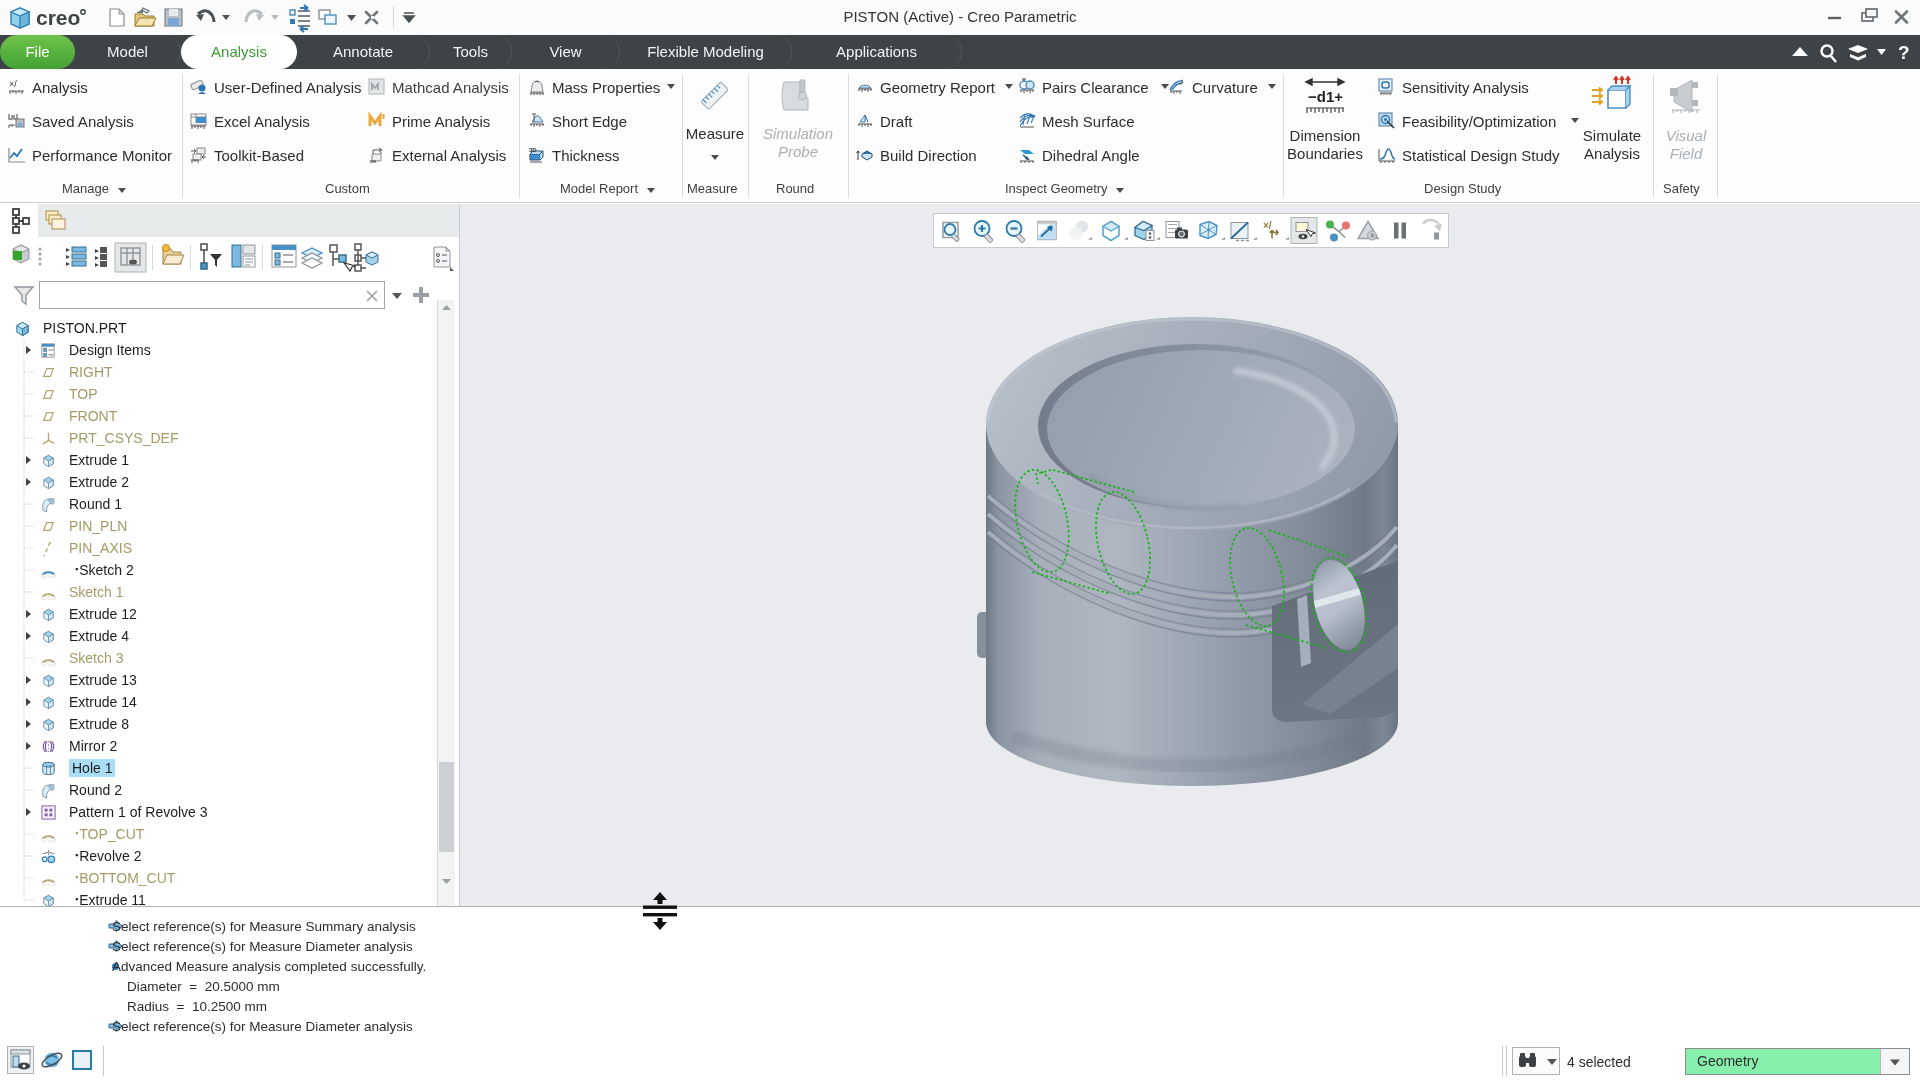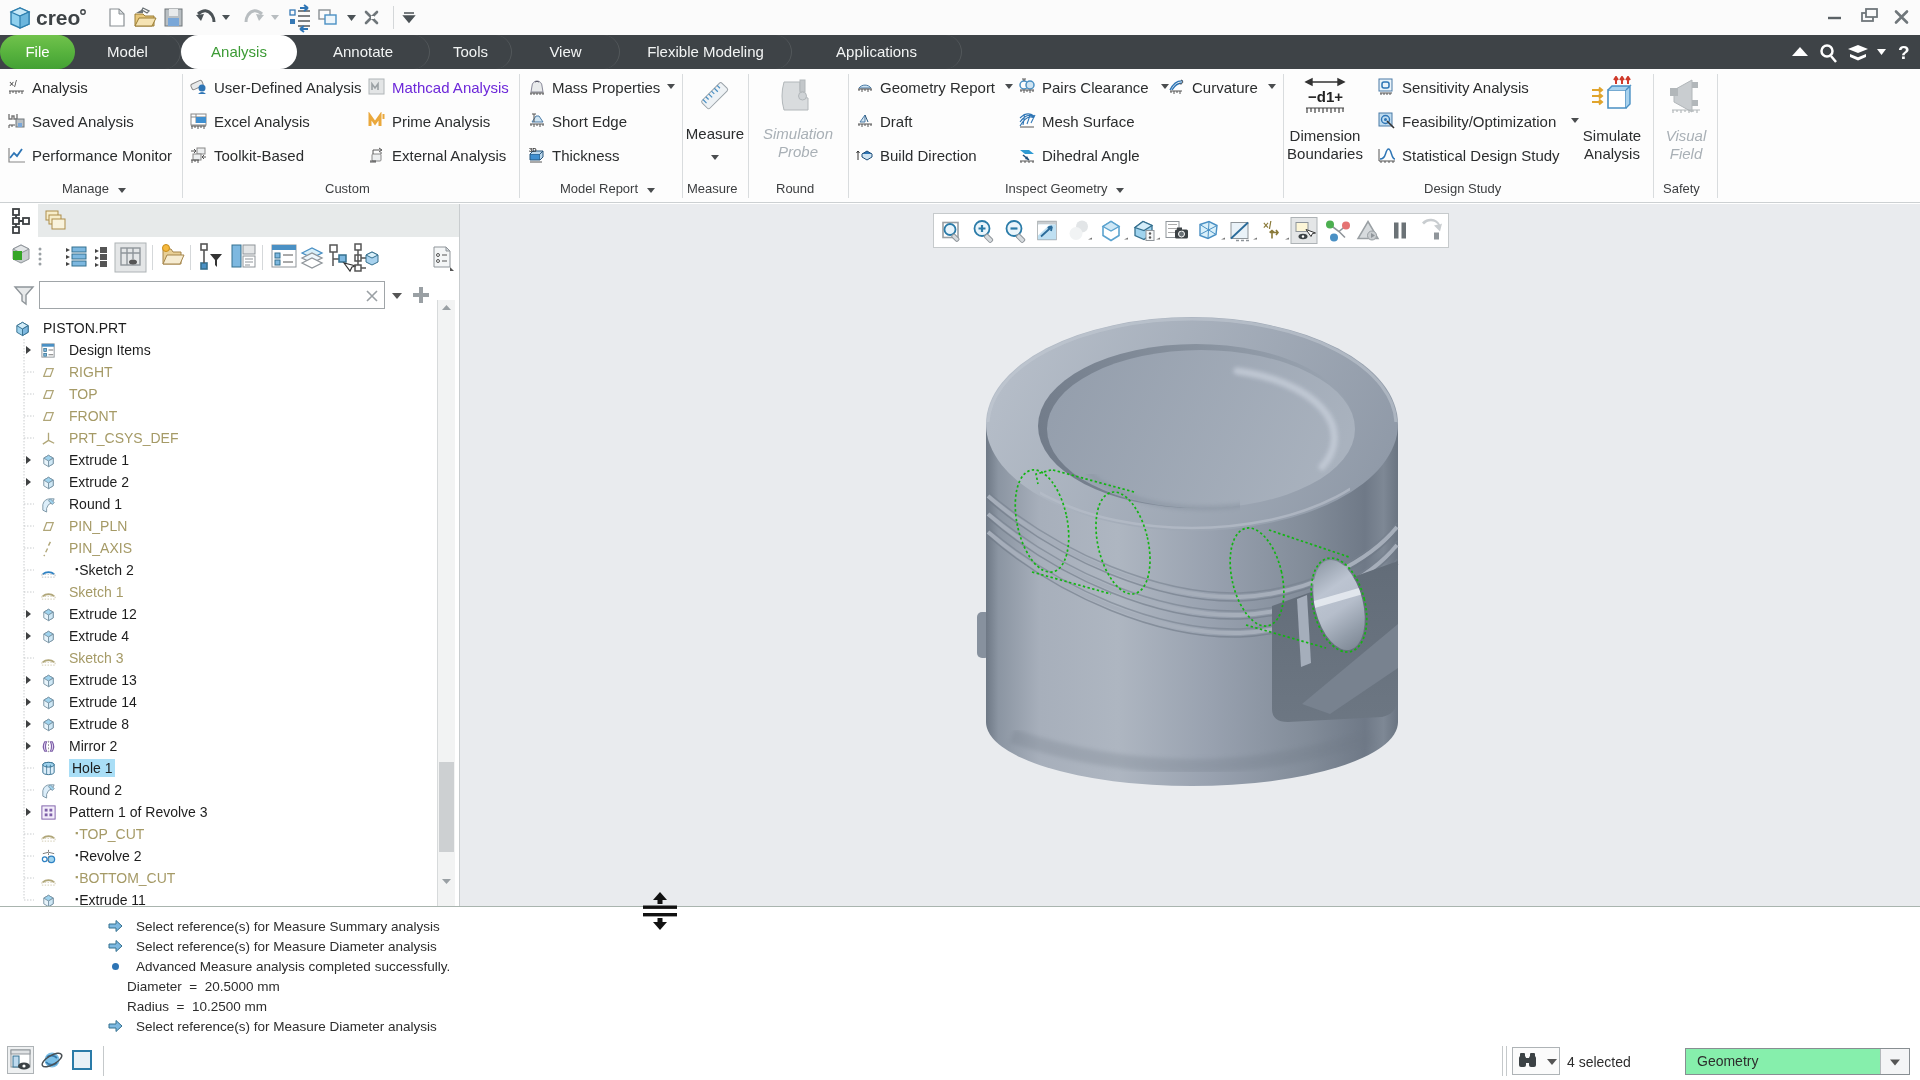--- a/index.html
+++ b/index.html
@@ -12,21 +12,21 @@
 
 #tabbar { position:absolute; left:0; top:35px; width:1920px; height:34px; background:#3e4347; }
 .tab { position:absolute; top:0; height:34px; line-height:33px; text-align:center; font-size:15px; color:#f2f4f4; border-right:1px solid #53585b;border-radius:17px; }
 .tab.file { background:linear-gradient(180deg,#71c24c 0%,#58b33e 50%,#43a134 100%); color:#fff; border-right:none; }
 .tab.active { background:#fff; color:#3c9b35; border-right:none; }
 
 #ribbon { position:absolute; left:0; top:69px; width:1920px; height:134px; background:#fdfdfd; border-bottom:1px solid #ccd0d2; }
 .vsep { position:absolute; top:5px; height:124px; width:1px; background:#d9dcde; }
 .rbtn { position:absolute; height:22px; display:flex; align-items:center; font-size:15px; color:#2b2d2e; white-space:nowrap; }
 .rbtn .ic { width:18px; height:18px; margin-right:6px; flex:none; }
-.rbtn.dis { color:#6d28d9; }
+.rbtn.dis { color:#404040; }
 .glabel { position:absolute; top:112px; height:18px; font-size:13px; color:#3c3e40; white-space:nowrap; }
 .dd { display:inline-block; width:0; height:0; border-left:4px solid transparent; border-right:4px solid transparent; border-top:5px solid #4a4d4f; margin-left:5px; }
 .bigbtn { position:absolute; width:76px; text-align:center; font-size:15px; color:#2b2d2e; }
 .bigbtn .lbl { line-height:18px; margin-top:6px; }
 .bigbtn.dis { color:#a9b0b6;font-style:italic; }
 
 #main { position:absolute; left:0; top:204px; width:1920px; height:702px; background:#e9ebee; }
 #nav { position:absolute; left:0; top:0; width:460px; height:702px; background:#fff; border-right:1px solid #c9cdcf; }
 #navtabs { position:absolute; left:0; top:0; width:459px; height:33px; background:#e7eaea; }
 #navtab1 { position:absolute; left:0; top:0; width:38px; height:33px; background:#fff; }
@@ -40,27 +40,28 @@
 .trow .arr { width:0; height:0; border-top:4px solid transparent; border-bottom:4px solid transparent; border-left:5px solid #3f4142; position:absolute; left:20px; }
 .trow .tic { width:17px; height:17px; flex:none; }
 .tan { color:#a59a66; }
 .sq:before { content:"▪"; font-size:9px; vertical-align:3px; margin-right:1px; }
 #scrollbar { position:absolute; left:437px; top:96px; width:18px; height:606px; background:#f2f3f3; border-left:1px solid #d7dadb; }
 
 #canvas { position:absolute; left:461px; top:0; width:1459px; height:702px; background:#e9ebee; }
 #gtoolbar { position:absolute; left:472px; top:9px; width:516px; height:35px; background:#fff; border:1px solid #c6cacc; }
 
 #bottom { position:absolute; left:0; top:906px; width:1920px; height:174px; background:#fff; border-top:1px solid #a9b4ae; }
-.msg { position:absolute; left:136px; font-size:13.5px; color:#2d2d2d; height:20px; display:flex; align-items:center; }
+.msg { position:absolute; left:112px; font-size:13.5px; color:#2d2d2d; height:20px; display:flex; align-items:center; }
 .marrow { position:absolute; left:108px; width:15px; height:14px; }
 </style>
 </head>
 <body>
 
 <div id="titlebar">
+  <div id="title-text">PISTON (Active) - Creo Parametric</div>
   <svg class="abs" style="left:0;top:0" width="430" height="35" viewBox="0 0 430 35">
 
     <g>
       <path d="M11 12 L20 8 L29 12 L29 24 L20 28 L11 24 Z" fill="#8fd0ee" stroke="#2e7fae" stroke-width="1.4"></path>
       <path d="M11 12 L20 8 L29 12 L20 16 Z" fill="#c8e9f8" stroke="#2e7fae" stroke-width="1.2"></path>
       <path d="M20 16 L29 12 L29 24 L20 28 Z" fill="#6cb6dd" stroke="#2e7fae" stroke-width="1.2"></path>
     </g>
     <text x="36" y="25" font-size="21" font-weight="bold" fill="#3d4245" font-family="Liberation Sans">creo</text>
     <circle cx="83" cy="12" r="2.2" fill="none" stroke="#3d4245" stroke-width="1.4"></circle>
 

